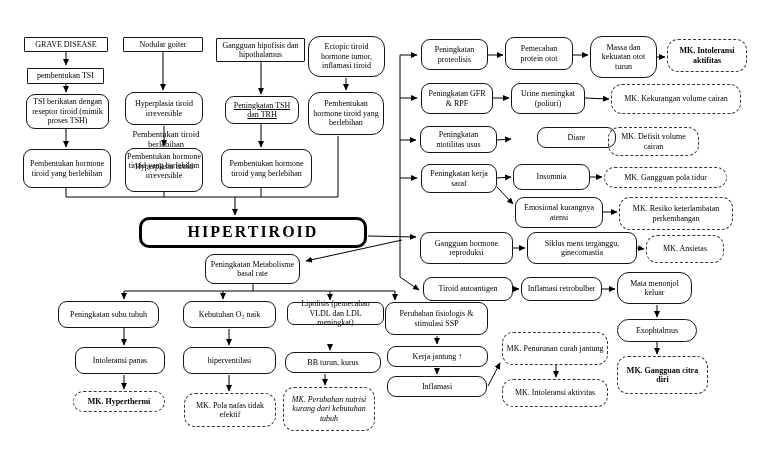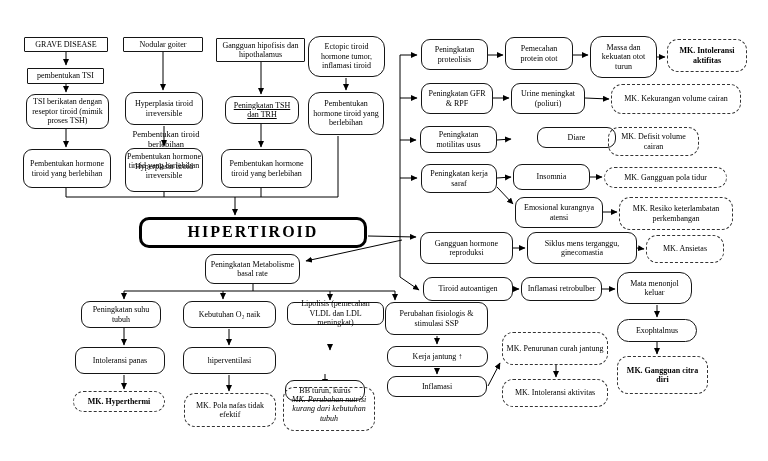--- a/index.html
+++ b/index.html
@@ -140,29 +140,29 @@
   <div class="nd mk" style="left:646px;top:235px;width:78px;height:28px;">MK. Ansietas</div>
 
   <div class="nd" style="left:423px;top:277px;width:90px;height:24px;">Tiroid autoantigen</div>
   <div class="nd" style="left:521px;top:277px;width:81px;height:24px;">Inflamasi retrobulber</div>
   <div class="nd rad12" style="left:617px;top:272px;width:75px;height:32px;">Mata menonjol keluar</div>
   <div class="nd rad12" style="left:617px;top:319px;width:80px;height:23px;">Exophtalmus</div>
   <div class="nd mk b" style="left:617px;top:356px;width:91px;height:38px;">MK. Gangguan citra diri</div>
   <div class="nd mk" style="left:502px;top:332px;width:106px;height:33px;">MK. Penurunan curah jantung</div>
   <div class="nd mk" style="left:502px;top:379px;width:106px;height:28px;">MK. Intoleransi aktivitas</div>
 
-  <div class="nd" style="left:81px;top:301px;width:80px;height:27px;">Peningkatan suhu tubuh</div>
+  <div class="nd" style="left:58px;top:301px;width:101px;height:27px;">Peningkatan suhu tubuh</div>
   <div class="nd" style="left:75px;top:347px;width:90px;height:27px;">Intoleransi panas</div>
   <div class="nd mk b" style="left:73px;top:391px;width:92px;height:21px;">MK. Hyperthermi</div>
 
   <div class="nd" style="left:183px;top:301px;width:93px;height:27px;">Kebutuhan O₂ naik</div>
   <div class="nd" style="left:183px;top:347px;width:93px;height:27px;">hiperventilasi</div>
   <div class="nd mk" style="left:184px;top:393px;width:92px;height:34px;">MK. Pola nafas tidak efektif</div>
 
   <div class="nd" style="left:287px;top:302px;width:97px;height:23px;border-radius:7px;">Lipolisis (pemecahan VLDL dan LDL meningkat)</div>
-  <div class="nd" style="left:285px;top:352px;width:80px;height:21px;margin-top:28px;">BB turun, kurus</div>
+  <div class="nd" style="left:285px;top:352px;width:96px;height:21px;">BB turun, kurus</div>
   <div class="nd mk" style="left:283px;top:387px;width:92px;height:44px;font-style:italic;">MK. Perubahan nutrisi kurang dari kebutuhan tubuh</div>
 
   <div class="nd" style="left:385px;top:302px;width:103px;height:33px;">Perubahan fisiologis &amp; stimulasi SSP</div>
   <div class="nd" style="left:387px;top:346px;width:101px;height:21px;">Kerja jantung ↑</div>
   <div class="nd" style="left:387px;top:376px;width:100px;height:21px;">Inflamasi</div>
 
 </div>
 
 </body></html>

